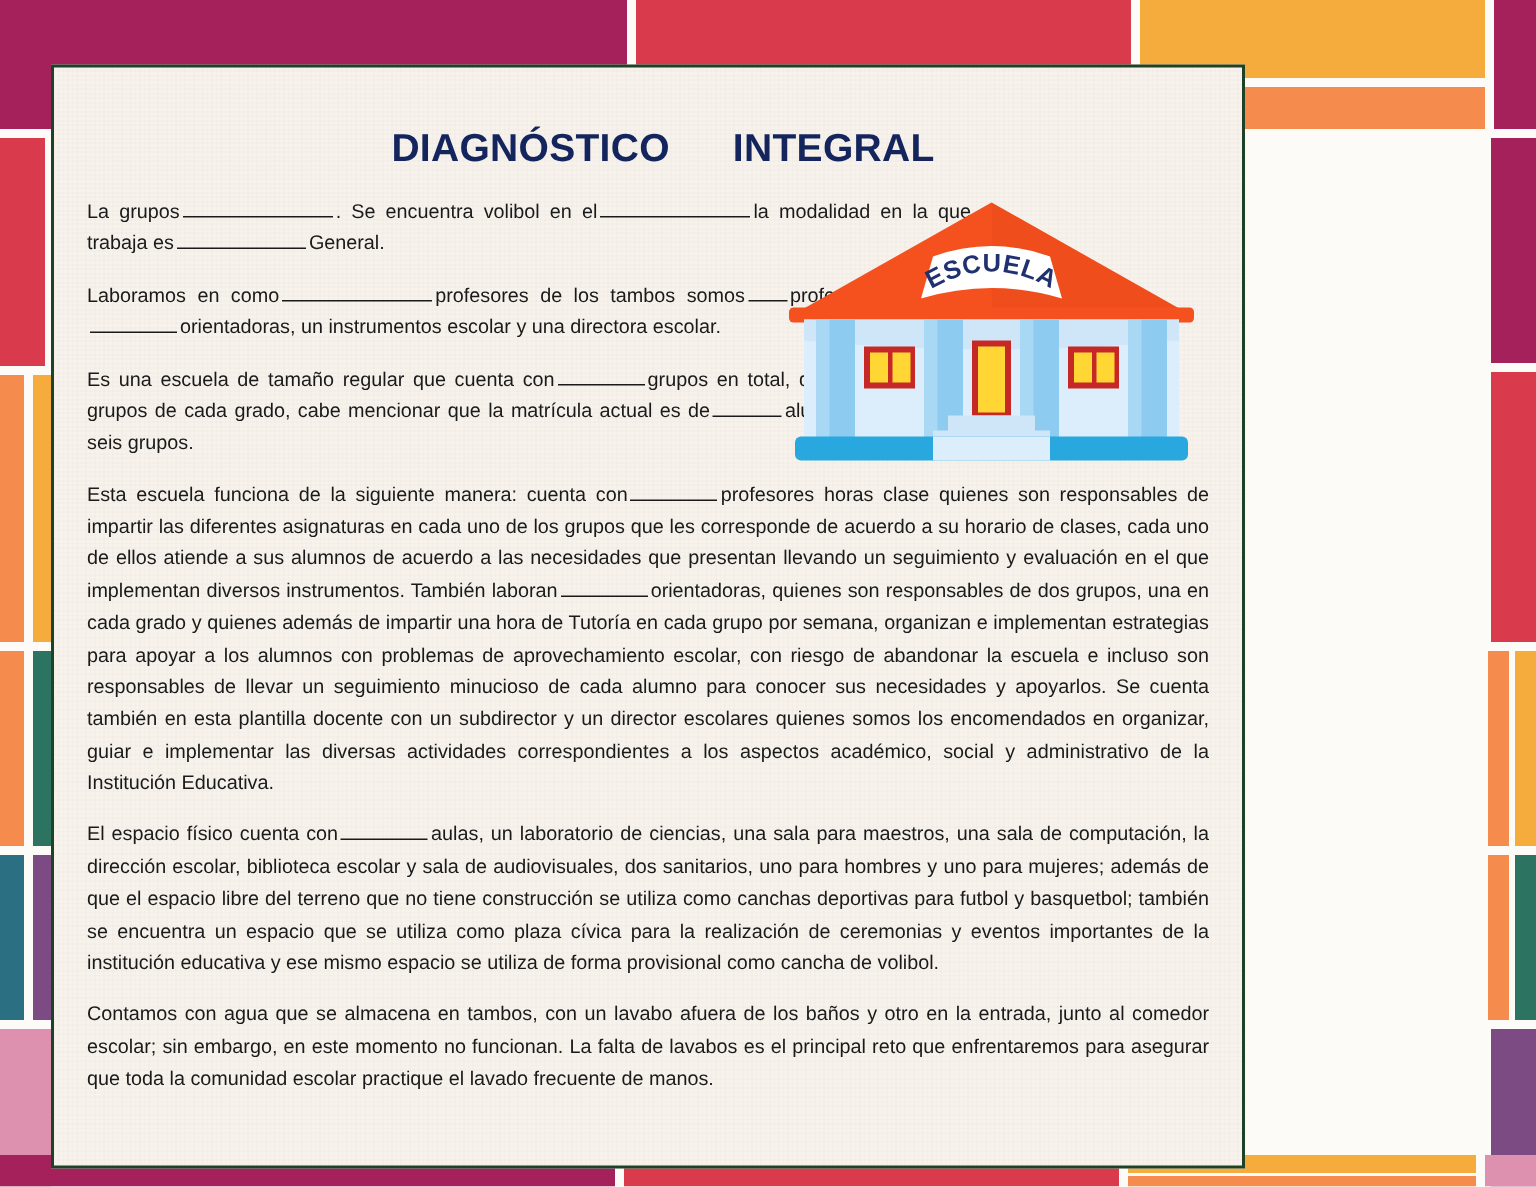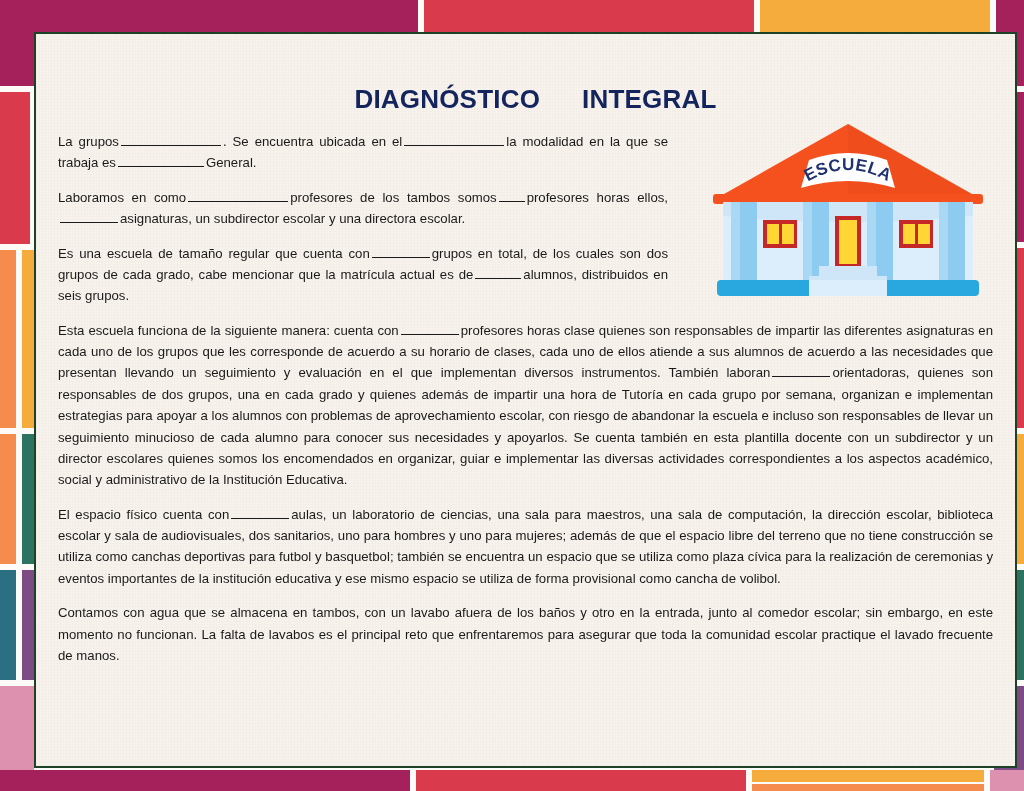--- a/index.html
+++ b/index.html
@@ -26,27 +26,27 @@
     z-index: 0;
   }
   .tile {
     position: absolute;
   }
 
   
   #document-sheet {
     position: absolute;
     left: 34px;
-    top: 32px;
-    width: 983px;
+    top: 43px;
+    width: 796px;
     height: 736px;
     background: #f7f2ec;
     border: 2px solid #1d4228;
     z-index: 5;
-    padding: 28px 22px 10px 22px;
+    padding: 16px 22px 10px 22px;
     
     background-image:
       repeating-linear-gradient(0deg,   rgba(0,0,0,0.012) 0 1px, rgba(0,0,0,0) 1px 3px),
       repeating-linear-gradient(90deg,  rgba(0,0,0,0.012) 0 1px, rgba(0,0,0,0) 1px 3px);
   }
 
   
   #doc-title {
     text-align: center;
     color: #14255e;
@@ -124,25 +124,25 @@
 
 <div id="document-sheet">
 
   <h1 id="doc-title">
     <span>DIAGNÓSTICO</span><span class="title-gap"></span><span>INTEGRAL</span>
   </h1>
 
   <div class="doc-body">
 
     <p class="para narrow">
-      <span>La grupos</span><span class="blank b-xl"></span><span>. Se encuentra ubicada en el</span><span class="blank b-xl"></span><span>la modalidad en la que se trabaja es</span><span class="blank b-lg"></span><span>General.</span>
+      <span>La grupos</span><span class="blank b-xl"></span><span>. Se encuentra volibol en el</span><span class="blank b-xl"></span><span>la modalidad en la que se trabaja es</span><span class="blank b-lg"></span><span>General.</span>
     </p>
 
     <p class="para narrow">
-      <span>Laboramos en como</span><span class="blank b-xl"></span><span>profesores de los tambos somos</span><span class="blank b-xs"></span><span>profesores horas ellos,</span><span class="blank b-md"></span><span>asignaturas, un subdirector escolar y una directora escolar.</span>
+      <span>Laboramos en como</span><span class="blank b-xl"></span><span>profesores de los tambos somos</span><span class="blank b-xs"></span><span>profesores horas ellos,</span><span class="blank b-md"></span><span>orientadoras, un instrumentos escolar y una directora escolar.</span>
     </p>
 
     <p class="para narrow">
       <span>Es una escuela de tamaño regular que cuenta con</span><span class="blank b-md"></span><span>grupos en total, de los cuales son dos grupos de cada grado, cabe mencionar que la matrícula actual es de</span><span class="blank b-sm"></span><span>alumnos, distribuidos en seis grupos.</span>
     </p>
 
     <p class="para">
       <span>Esta escuela funciona de la siguiente manera: cuenta con</span><span class="blank b-md"></span><span>profesores horas clase quienes son responsables de impartir las diferentes asignaturas en cada uno de los grupos que les corresponde de acuerdo a su horario de clases, cada uno de ellos atiende a sus alumnos de acuerdo a las necesidades que presentan llevando un seguimiento y evaluación en el que implementan diversos instrumentos. También laboran</span><span class="blank b-md"></span><span>orientadoras, quienes son responsables de dos grupos, una en cada grado y quienes además de impartir una hora de Tutoría en cada grupo por semana, organizan e implementan estrategias para apoyar a los alumnos con problemas de aprovechamiento escolar, con riesgo de abandonar la escuela e incluso son responsables de llevar un seguimiento minucioso de cada alumno para conocer sus necesidades y apoyarlos. Se cuenta también en esta plantilla docente con un subdirector y un director escolares quienes somos los encomendados en organizar, guiar e implementar las diversas actividades correspondientes a los aspectos académico, social y administrativo de la Institución Educativa.</span>
     </p>
 

